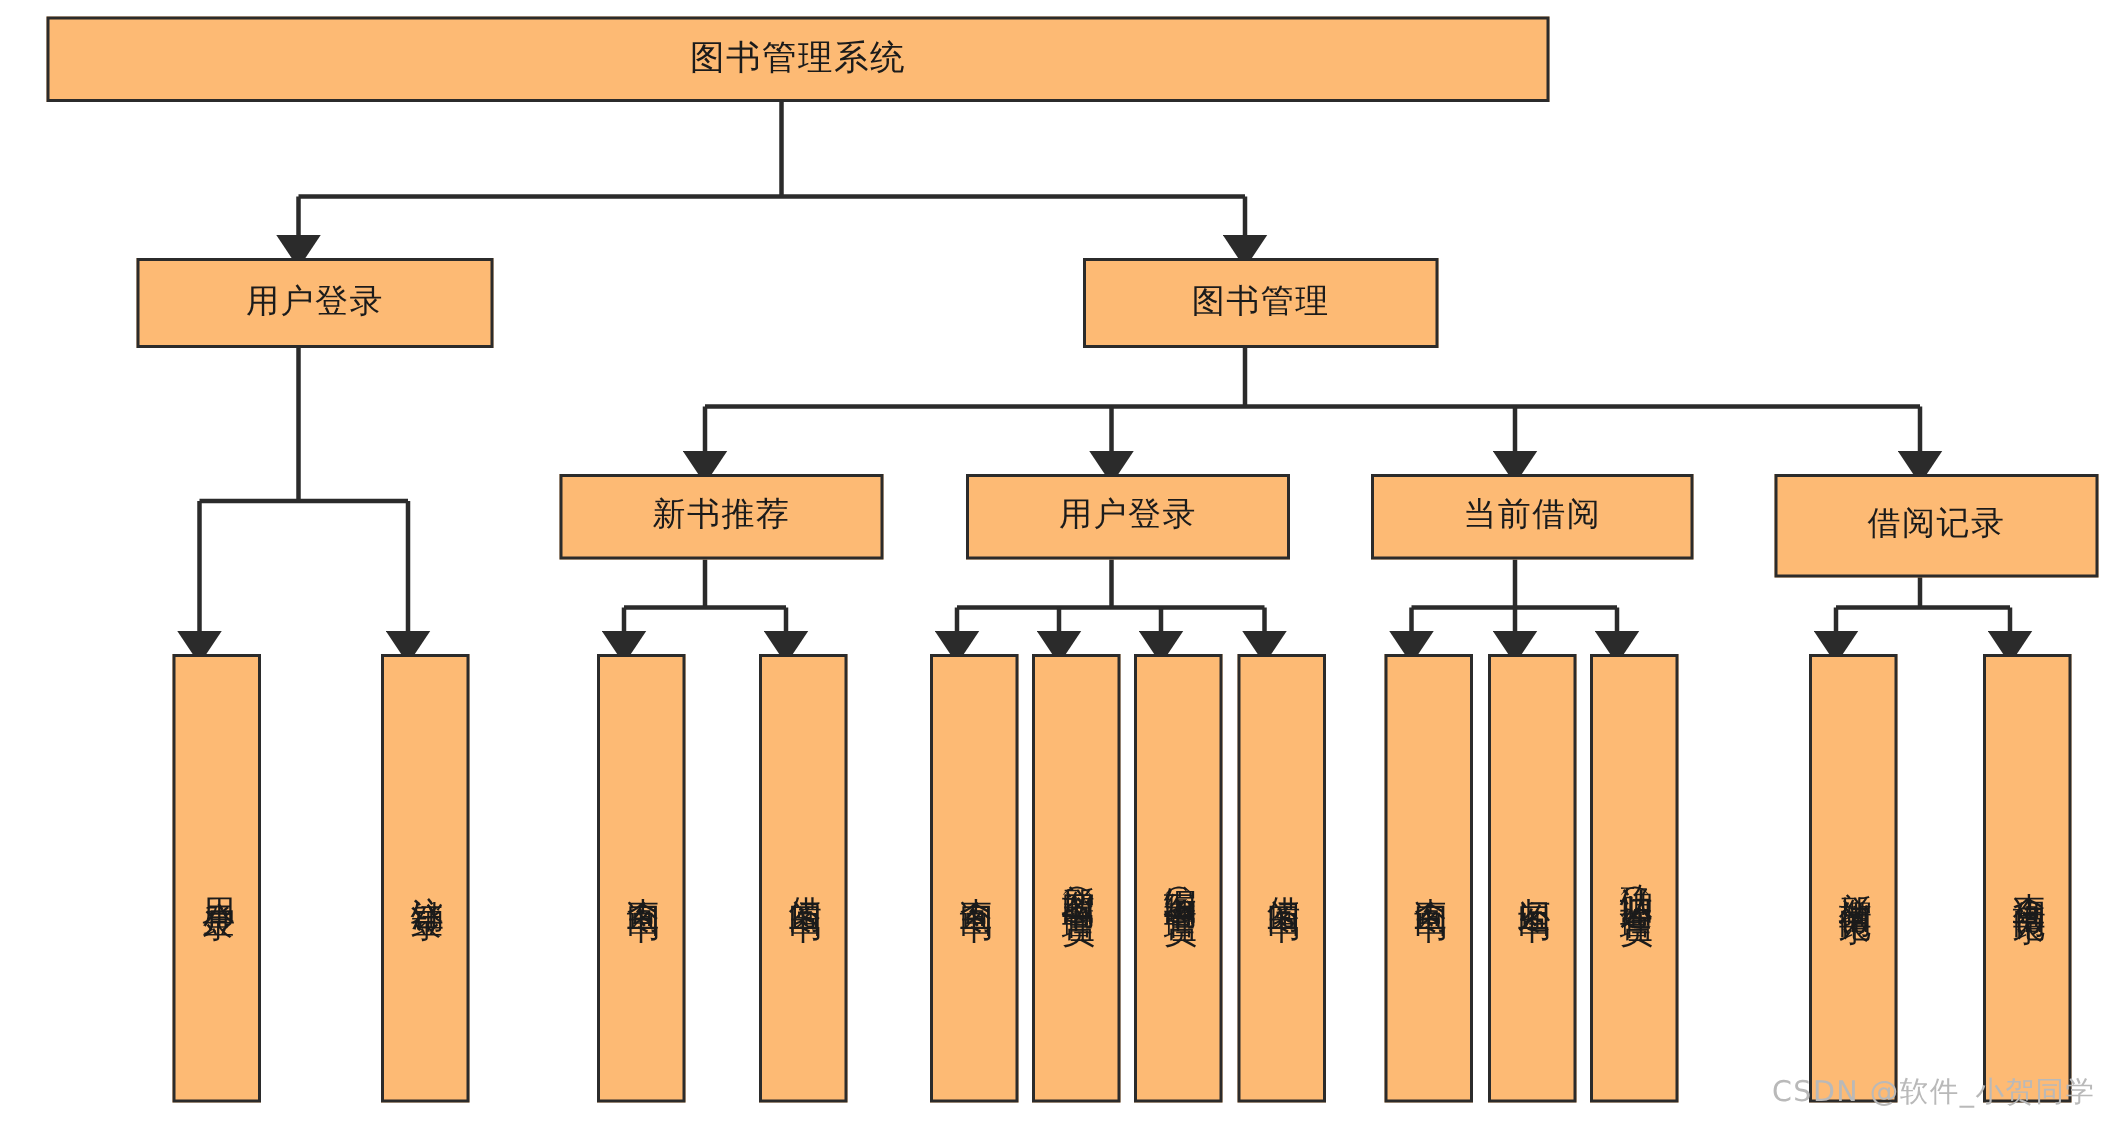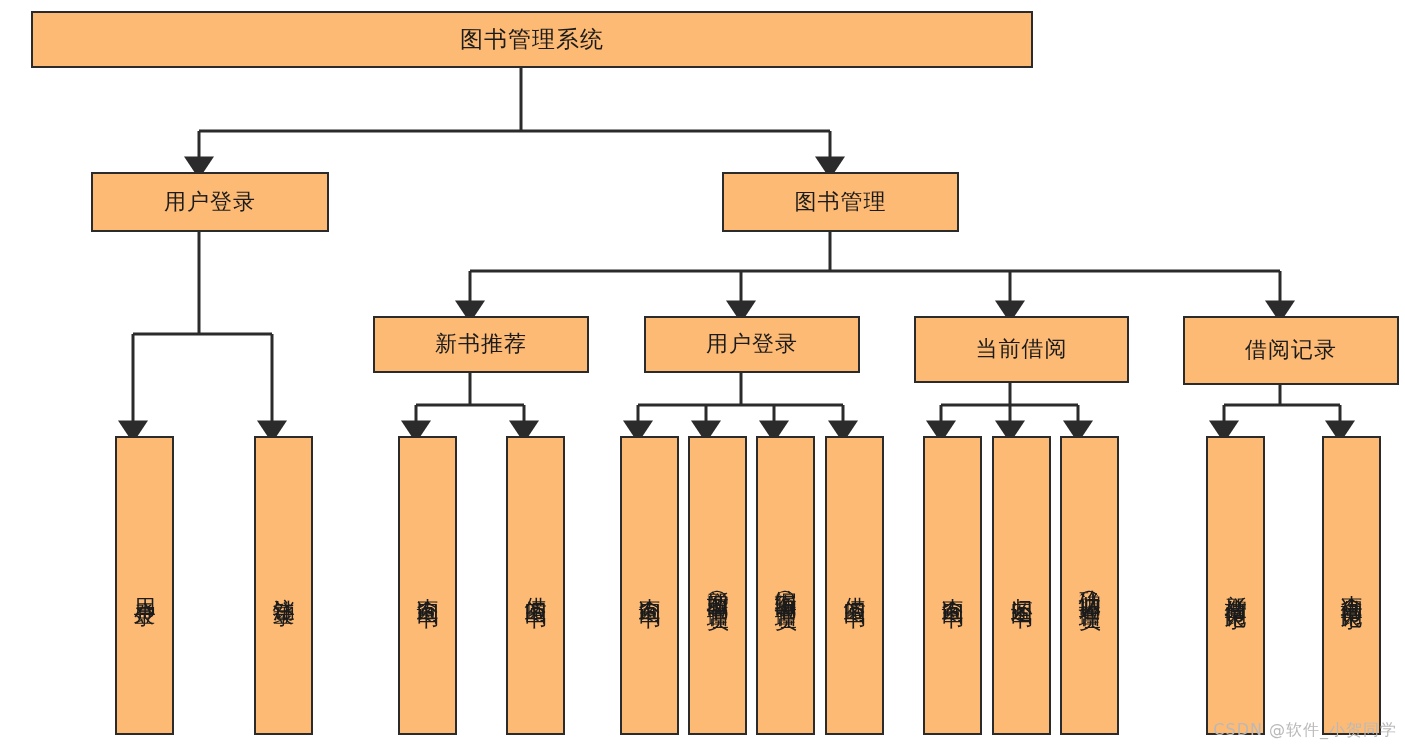--- a/index.html
+++ b/index.html
@@ -41,21 +41,21 @@
     line-height:1.12;
     letter-spacing:3px;
     white-space:nowrap;
     text-align:center;
     display:block;
   }
   .watermark{
     position:absolute;
     right:8px;
     bottom:6px;
-    font-size:16px;
+    font-size:19px;
     color:#b9b9b9;
     letter-spacing:1px;
     white-space:nowrap;
     z-index:5;
   }
 </style>
 </head>
 <body>
 
 <div id="canvas">
@@ -120,21 +120,21 @@
   <div class="node h-node" style="left:711px;top:172px;width:237px;height:60px;">
     <span>图书管理</span>
   </div>
 
   <div class="node h-node" style="left:362px;top:316px;width:216px;height:57px;">
     <span>新书推荐</span>
   </div>
   <div class="node h-node" style="left:633px;top:316px;width:216px;height:57px;">
     <span>用户登录</span>
   </div>
-  <div class="node h-node" style="left:903px;top:316px;width:215px;height:67px;">
+  <div class="node h-node" style="left:903px;top:316px;width:215px;height:57px;">
     <span>当前借阅</span>
   </div>
   <div class="node h-node" style="left:1172px;top:316px;width:216px;height:69px;">
     <span>借阅记录</span>
   </div>
 
   <div class="node leaf" style="left:104px;top:436px;width:59px;height:299px;">
     <span class="vtext">用户登录</span>
   </div>
   <div class="node leaf" style="left:243px;top:436px;width:59px;height:299px;">

